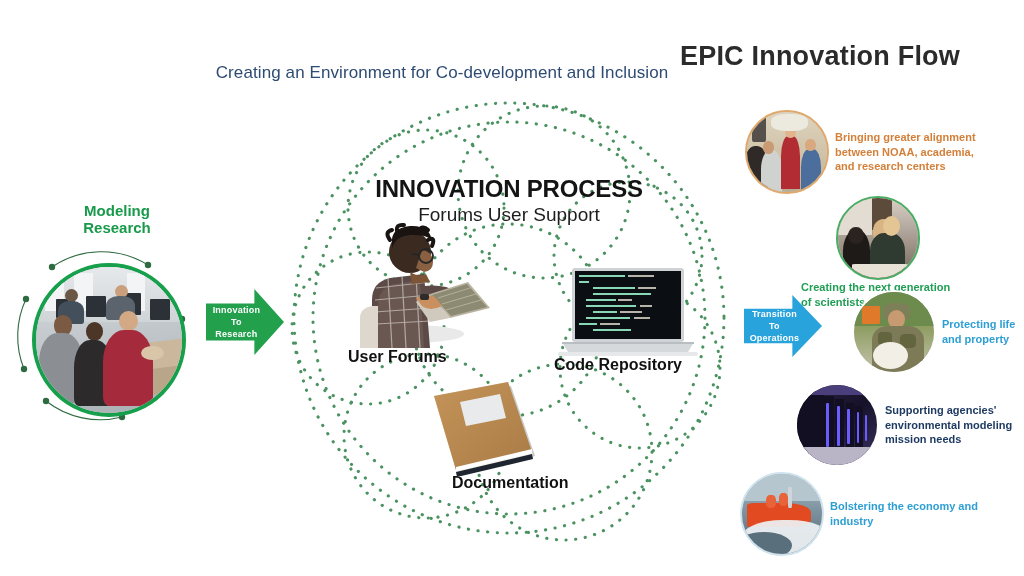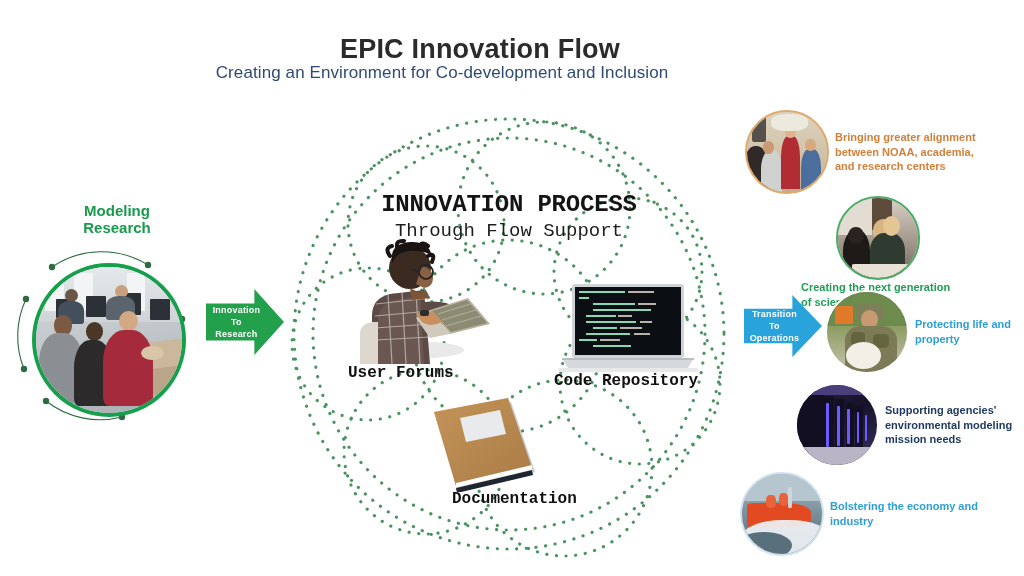--- a/index.html
+++ b/index.html
@@ -5,21 +5,21 @@
   html,body{margin:0;padding:0;}
   body{
     width:1024px;height:576px;background:#ffffff;
     font-family:"Liberation Sans", sans-serif;
     overflow:hidden;position:relative;
   }
   .stage{position:absolute;inset:0;}
 
   
   #main-title{
-    position:absolute;left:0;top:34px;width:960px;text-align:center;
+    position:absolute;left:0;top:41px;width:960px;text-align:right;
     font-size:27px;font-weight:bold;color:#2b2b2b;letter-spacing:.2px;
   }
   #sub-title{
     position:absolute;left:0;top:63px;width:884px;text-align:center;
     font-size:17px;font-weight:400;color:#2e4b73;letter-spacing:.1px;
   }
 
   
   #left-label{
     position:absolute;left:52px;top:202px;width:130px;text-align:center;
@@ -52,21 +52,21 @@
   .arrow-text{
     position:relative;font-size:9px;font-weight:bold;color:#ffffff;
     text-align:center;line-height:1.35;letter-spacing:.2px;margin-right:22%;
   }
   #arrow-itr{left:206px;top:289px;width:78px;height:66px;}
   #arrow-itr .arrow-shape{background:#22a04c;}
   #arrow-tto{left:744px;top:295px;width:78px;height:62px;}
   #arrow-tto .arrow-shape{background:#29a3dc;}
 
   
-  #center{position:absolute;left:276px;top:96px;width:466px;height:470px;font-family:Liberation Mono, monospace;}
+  #center{position:absolute;left:276px;top:80px;width:466px;height:470px;}
   #center-dots{position:absolute;left:0;top:0;}
 
   #center-title{
     position:absolute;left:0;top:95px;width:466px;text-align:center;
     font-size:24px;font-weight:bold;color:#141414;letter-spacing:-.2px;
   }
   #center-subtitle{
     position:absolute;left:0;top:124px;width:466px;text-align:center;
     font-size:19px;font-weight:400;color:#1d1d1d;
   }
@@ -86,21 +86,21 @@
   
   .right-item{position:absolute;display:flex;align-items:center;}
   .ri-circle{
     width:80px;height:80px;border-radius:50%;overflow:hidden;flex:0 0 auto;
     position:relative;background:#ccc;
   }
   .ri-text{font-size:11px;font-weight:bold;line-height:1.32;margin-left:6px;max-width:160px;}
 
   #ri-0{left:745px;top:110px;}
   #ri-1{left:795px;top:196px;flex-direction:column;}
-  #ri-2{left:825px;top:290px;justify-content:space-between;}
+  #ri-2{left:852px;top:290px;justify-content:space-between;}
   #ri-3{left:795px;top:383px;}
   #ri-4{left:740px;top:472px;}
 
   
   .sc{position:absolute;inset:0;}
   .lab-bg{background:linear-gradient(180deg,#ded3bd 0%,#cfc2a8 55%,#b9ab90 100%);}
   .class-bg{background:linear-gradient(180deg,#d8cfc4 0%,#9e9287 60%,#6d6458 100%);}
   .field-bg{background:linear-gradient(180deg,#6f8f50 0%,#8a9b5d 40%,#c6c3ae 100%);}
   .server-bg{background:linear-gradient(150deg,#2b2540 0%,#17122a 45%,#3b3360 100%);}
   .sea-bg{background:linear-gradient(180deg,#aebfc9 0%,#7d939f 45%,#536671 100%);}
@@ -189,21 +189,21 @@
         <circle cx="352" cy="176" r="74"></circle>
         <circle cx="364" cy="288" r="80"></circle>
         <circle cx="288" cy="372" r="88"></circle>
         <circle cx="150" cy="356" r="82"></circle>
         <circle cx="92" cy="248" r="76"></circle>
         <circle cx="232" cy="240" r="96"></circle>
       </g>
     </svg>
 
     <div id="center-title">INNOVATION PROCESS</div>
-    <div id="center-subtitle">Through Flow Support</div>
+    <div id="center-subtitle">Forums User Support</div>
 
     <div id="person-laptop">
       <svg width="160" height="126" viewBox="0 0 160 126">
         <ellipse cx="74" cy="112" rx="52" ry="9" fill="#e9e9e9"></ellipse>
         <path d="M34,126 L34,78 Q34,60 52,56 L86,52 L92,126 Z" fill="#5c4a46"></path>
         <path d="M40,126 L40,80 Q42,66 56,62 L82,58 L86,126 Z" fill="#6b5752"></path>
         <g stroke="#c9c3bd" stroke-width="1.2" opacity=".75">
           <path d="M38,66 L92,60"></path>
             <path d="M37,78 L92,73"></path>
           <path d="M37,90 L92,86"></path>

